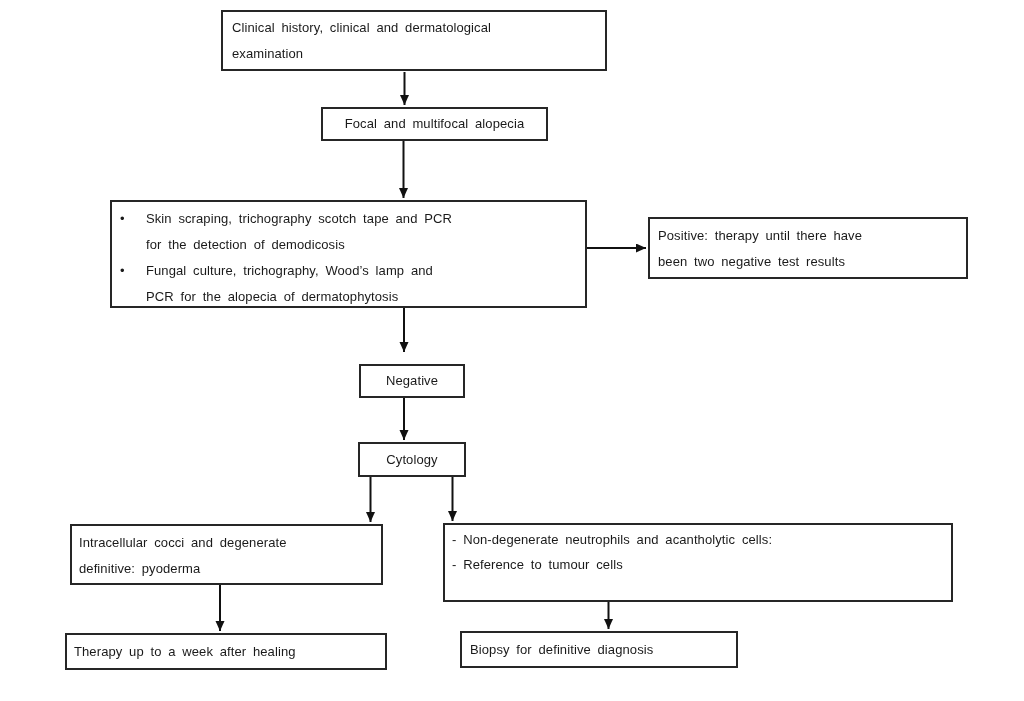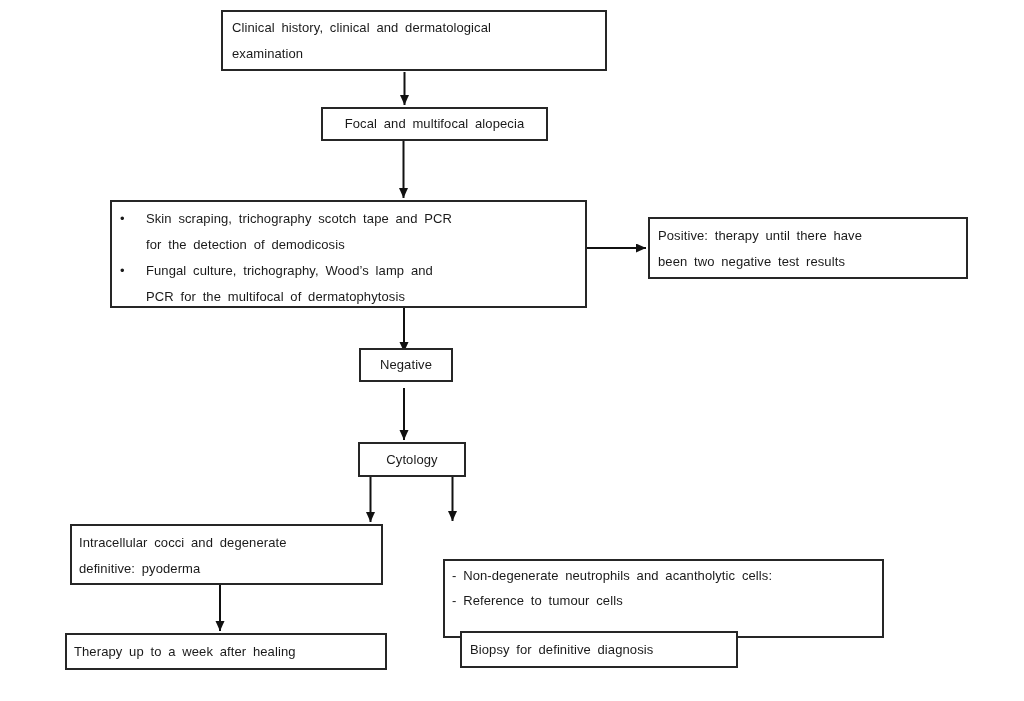--- a/index.html
+++ b/index.html
@@ -101,44 +101,44 @@
       <div class="bullet-marker">•</div>
       <div class="bullet-text">
         <div class="line">Skin scraping, trichography scotch tape and PCR</div>
         <div class="line">for the detection of demodicosis</div>
       </div>
     </div>
     <div class="bullet-item">
       <div class="bullet-marker">•</div>
       <div class="bullet-text">
         <div class="line">Fungal culture, trichography, Wood’s lamp and</div>
-        <div class="line">PCR for the multifocal of dermatophytosis</div>
+        <div class="line">PCR for the alopecia of dermatophytosis</div>
       </div>
     </div>
   </div>
 
   <div class="node" style="left:648px; top:217px; width:320px; height:62px; padding:4px 0 0 8px;">
     <div class="line">Positive: therapy until there have</div>
     <div class="line">been two negative test results</div>
   </div>
 
-  <div class="node center-node" style="left:359px; top:348px; width:94px; height:34px;text-align:right;">
+  <div class="node center-node" style="left:359px; top:364px; width:106px; height:34px;text-align:right;">
     <div class="line">Negative</div>
   </div>
 
   <div class="node center-node" style="left:358px; top:442px; width:108px; height:35px;">
     <div class="line">Cytology</div>
   </div>
 
   <div class="node" style="left:70px; top:524px; width:313px; height:61px; padding:4px 0 8px 7px;">
     <div class="line">Intracellular cocci and degenerate</div>
     <div class="line">definitive: pyoderma</div>
   </div>
 
-  <div class="node" style="left:443px; top:523px; width:441px; height:79px; padding:2px 0 0 7px; line-height:25px;margin-top:36px;">
+  <div class="node" style="left:443px; top:523px; width:510px; height:79px; padding:2px 0 0 7px; line-height:25px;">
     <div class="line">- Non-degenerate neutrophils and acantholytic cells:</div>
     <div class="line">- Reference to tumour cells</div>
   </div>
 
   <div class="node vcenter-node" style="left:65px; top:633px; width:322px; height:37px; padding-left:7px;">
     <div class="line">Therapy up to a week after healing</div>
   </div>
 
   <div class="node vcenter-node" style="left:460px; top:631px; width:278px; height:37px; padding-left:8px;">
     <div class="line">Biopsy for definitive diagnosis</div>

